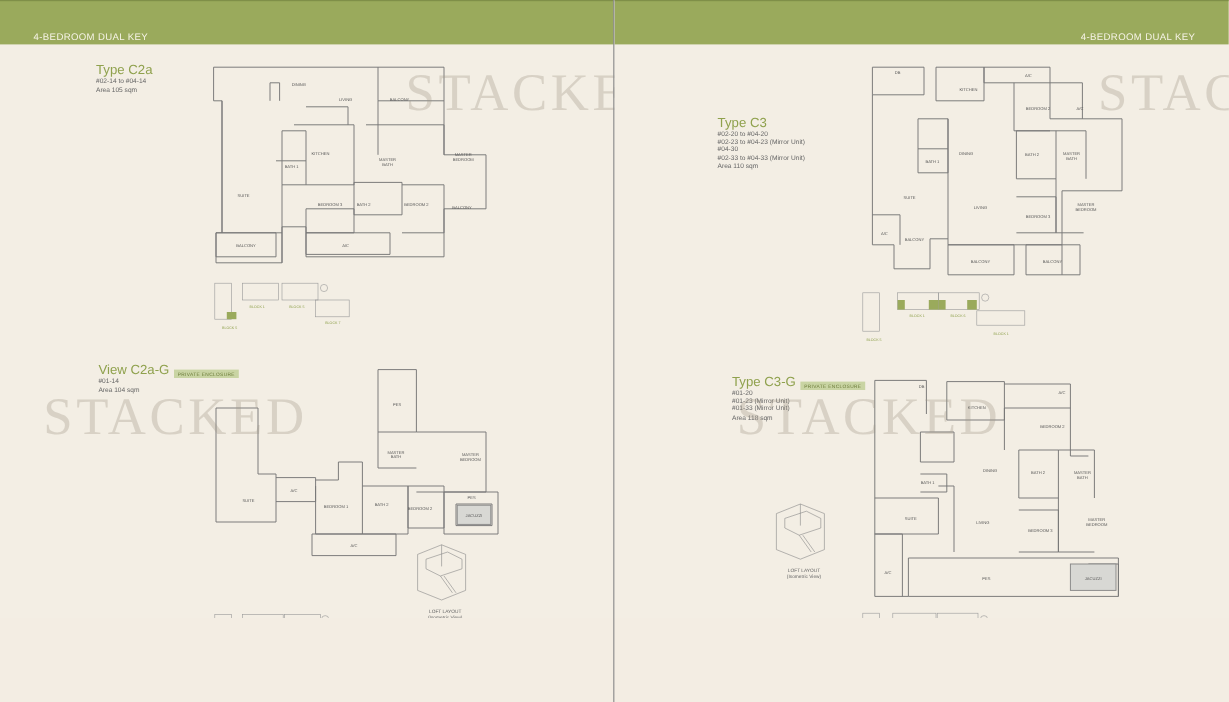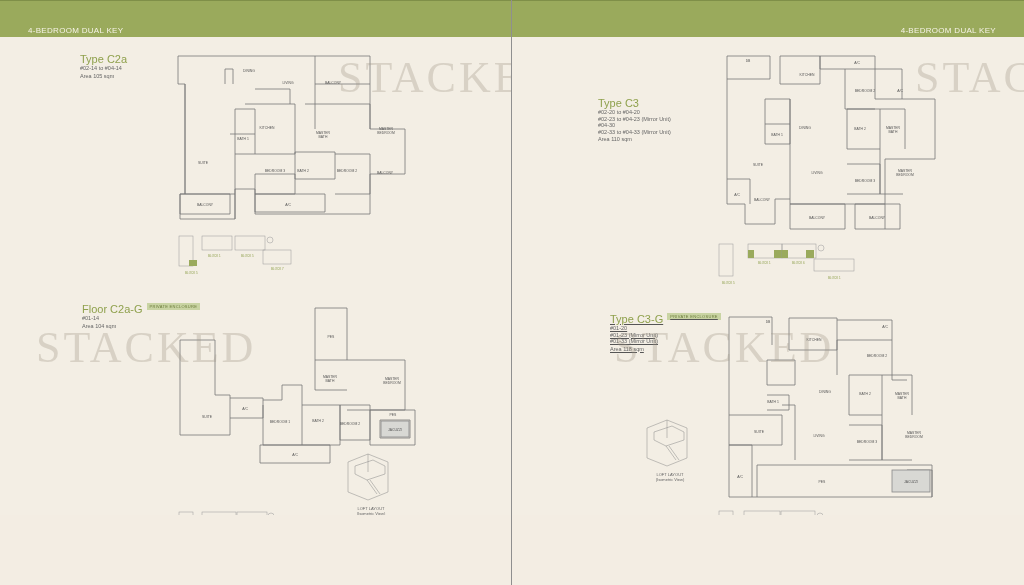--- a/index.html
+++ b/index.html
@@ -14,21 +14,21 @@
   .spine { position:absolute; left:511px; top:0; width:1px; height:585px; background:#8f8f8f; z-index:20; }
   .header-band { position:absolute; left:0; top:0; width:512px; height:36px; background:#9aaa5c; border-top:1px solid #7f8f48; }
   .header-title { position:absolute; top:26px; font-size:8px; letter-spacing:0.3px; color:#f6f3e6; }
   .left .header-title { left:28px; }
   .right .header-title { right:28px; }
   .watermark {
     position:absolute; font-family:"Liberation Serif", serif; font-size:44px;
     letter-spacing:3px; color:rgba(160,150,135,0.32); z-index:5; pointer-events:none;
   }
   .type-block { position:absolute; color:#555; }
-  .type-title { font-size:11px; color:#8fa14d; display:flex; align-items:flex-start; gap:4px; }
+  .type-title { font-size:11px; color:#8fa14d; display:flex; align-items:flex-end; gap:4px; }
   .type-badge { font-size:4px; background:#c9d4a3; color:#6c7c3a; padding:1px 3px; letter-spacing:0.3px; }
   .type-line { font-size:5.5px; line-height:6.5px; color:#666; }
   .type-area { font-size:5.5px; color:#666; margin-top:1px; }
   .plan { position:absolute; }
   .plan svg { overflow:visible; }
   .room-label { font-size:3.4px; fill:#555; font-family:"Liberation Sans", sans-serif; text-anchor:middle; }
   .keyplan { position:absolute; }
   .iso { position:absolute; }
   .iso-caption { font-size:4px; color:#666; text-align:center; line-height:5px; }
   .disclaimer { position:absolute; top:565px; font-size:3.6px; color:#555; white-space:nowrap; }
@@ -93,21 +93,21 @@
       <rect x="88" y="18" width="28" height="14"></rect>
       <text x="10" y="42" font-size="3" fill="#8fa14d" stroke="none">BLOCK 5</text>
       <text x="33" y="25" font-size="3" fill="#8fa14d" stroke="none">BLOCK 1</text>
       <text x="66" y="25" font-size="3" fill="#8fa14d" stroke="none">BLOCK 5</text>
       <text x="96" y="38" font-size="3" fill="#8fa14d" stroke="none">BLOCK 7</text>
     </svg>
   </div>
 
   <div class="type-block" style="left:82px; top:303px;">
     <div class="type-title">
-      <span>Floor C2a-G</span>
+      <span>View C2a-G</span>
       <span class="type-badge">PRIVATE ENCLOSURE</span>
     </div>
     <div class="type-line">#01-14</div>
     <div class="type-area">Area 104 sqm</div>
   </div>
 
   <div class="plan" style="left:175px; top:305px;">
     <svg width="240" height="160" viewBox="0 0 240 160" fill="none" stroke="#777" stroke-width="0.8">
       <path d="M5 35 H40 V90 H55 V130 H5 Z"></path>
       <path d="M55 93 H88 V113 H55"></path>
@@ -230,21 +230,21 @@
         <rect x="90" y="9" width="8" height="8" fill="#9aaa5c" stroke="none"></rect>
       <circle cx="105" cy="7" r="3"></circle>
       <rect x="98" y="18" width="40" height="12"></rect>
       <text x="6" y="43" font-size="3" fill="#8fa14d" stroke="none">BLOCK 5</text>
       <text x="42" y="23" font-size="3" fill="#8fa14d" stroke="none">BLOCK 1</text>
       <text x="76" y="23" font-size="3" fill="#8fa14d" stroke="none">BLOCK 6</text>
       <text x="112" y="38" font-size="3" fill="#8fa14d" stroke="none">BLOCK 1</text>
     </svg>
   </div>
 
-  <div class="type-block" style="left:98px; top:313px;text-decoration:underline;">
+  <div class="type-block" style="left:98px; top:313px;">
     <div class="type-title">
       <span>Type C3-G</span>
       <span class="type-badge">PRIVATE ENCLOSURE</span>
     </div>
     <div class="type-line">#01-20</div>
     <div class="type-line">#01-23 (Mirror Unit)</div>
     <div class="type-line">#01-33 (Mirror Unit)</div>
     <div class="type-area">Area 118 sqm</div>
   </div>
 

